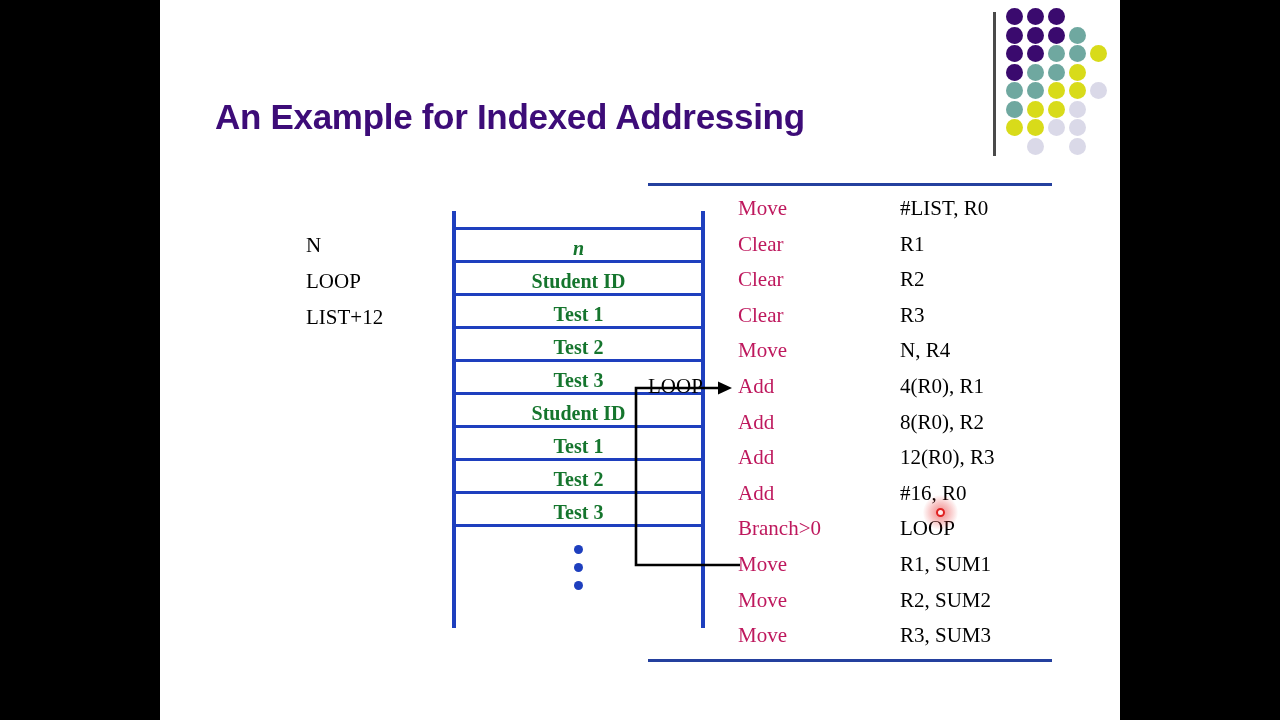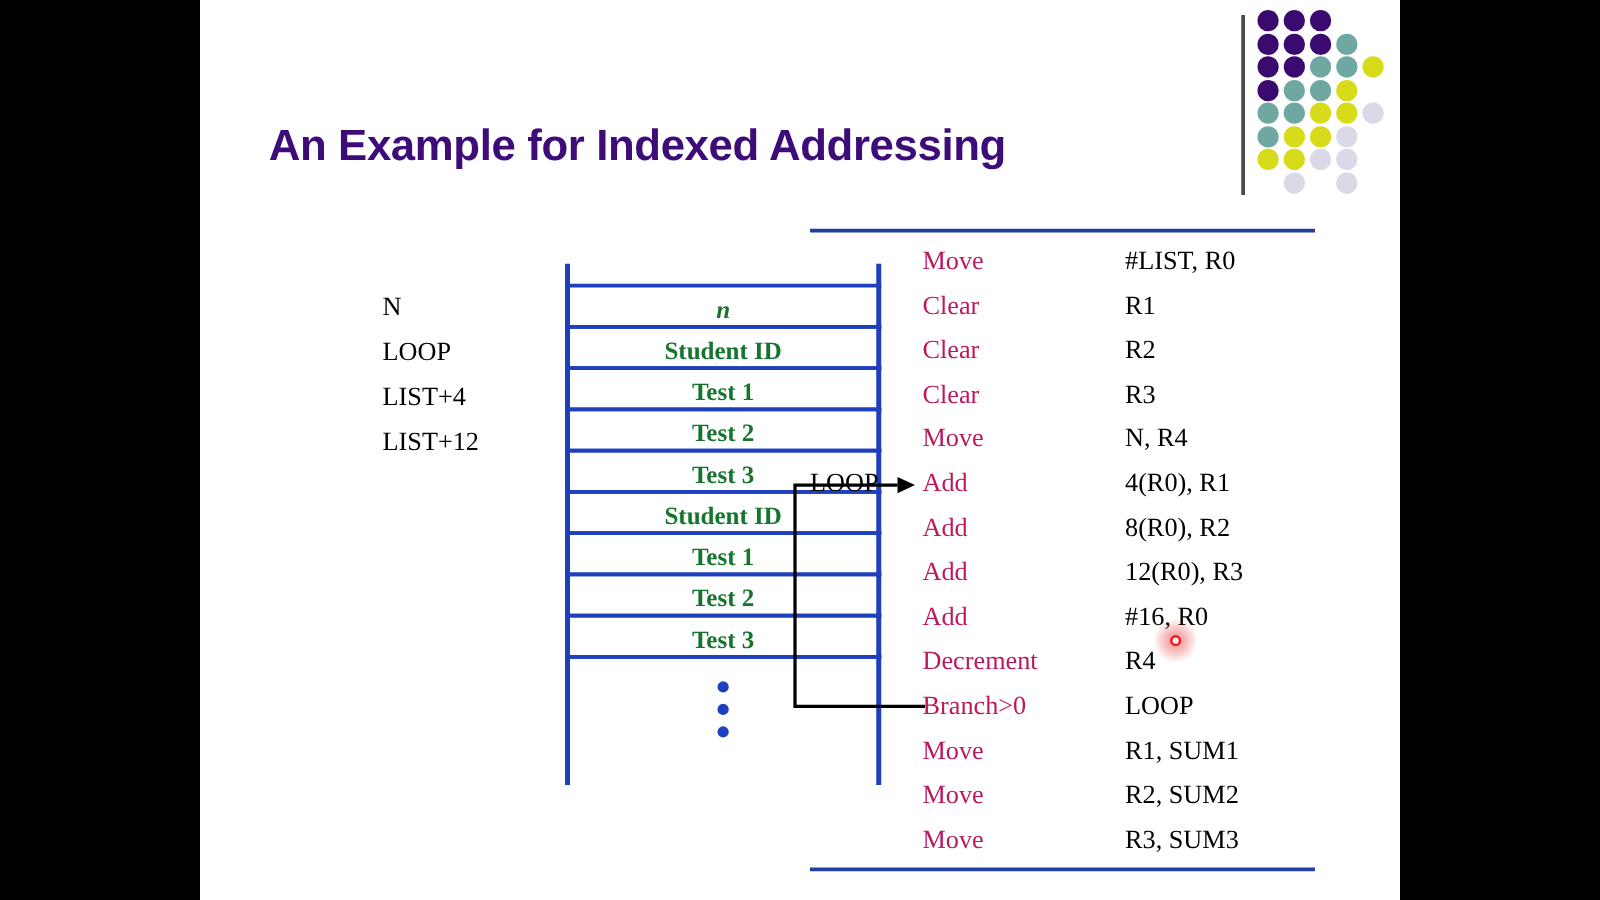--- a/index.html
+++ b/index.html
@@ -299,21 +299,20 @@
           <div class="dot" style="left: 63px; top: 111px; background: rgb(218, 217, 232);"></div>
           <div class="dot" style="left: 21px; top: 129.5px; background: rgb(218, 217, 232);"></div>
           <div class="dot" style="left: 63px; top: 129.5px; background: rgb(218, 217, 232);"></div>
         </div>
     </div>
 
     <div id="memtable">
       <div class="mem-labels" id="mem-labels">
           <div class="mem-label">N</div>
           <div class="mem-label">LOOP</div>
-          <div class="mem-label">LIST+4</div>
           <div class="mem-label">LIST+12</div>
           <div class="mem-label"></div>
           <div class="mem-label"></div>
           <div class="mem-label"></div>
         </div>
       <div class="mem-cells">
         <div class="rail l"></div>
         <div class="rail r"></div>
         <div class="cells-inner" id="mem-cells-inner">
             <div class="mem-cell italic">n</div>
@@ -379,25 +378,20 @@
             <span class="c-mnem">Add</span>
             <span class="c-oper">12(R0), R3</span>
           </div>
           <div class="code-row">
             <span class="c-label"></span>
             <span class="c-mnem">Add</span>
             <span class="c-oper">#16, R0</span>
           </div>
           <div class="code-row">
             <span class="c-label"></span>
-            <span class="c-mnem">Decrement</span>
-            <span class="c-oper">R4</span>
-          </div>
-          <div class="code-row">
-            <span class="c-label"></span>
             <span class="c-mnem">Branch&gt;0</span>
             <span class="c-oper">LOOP</span>
           </div>
           <div class="code-row">
             <span class="c-label"></span>
             <span class="c-mnem">Move</span>
             <span class="c-oper">R1, SUM1</span>
           </div>
           <div class="code-row">
             <span class="c-label"></span>

